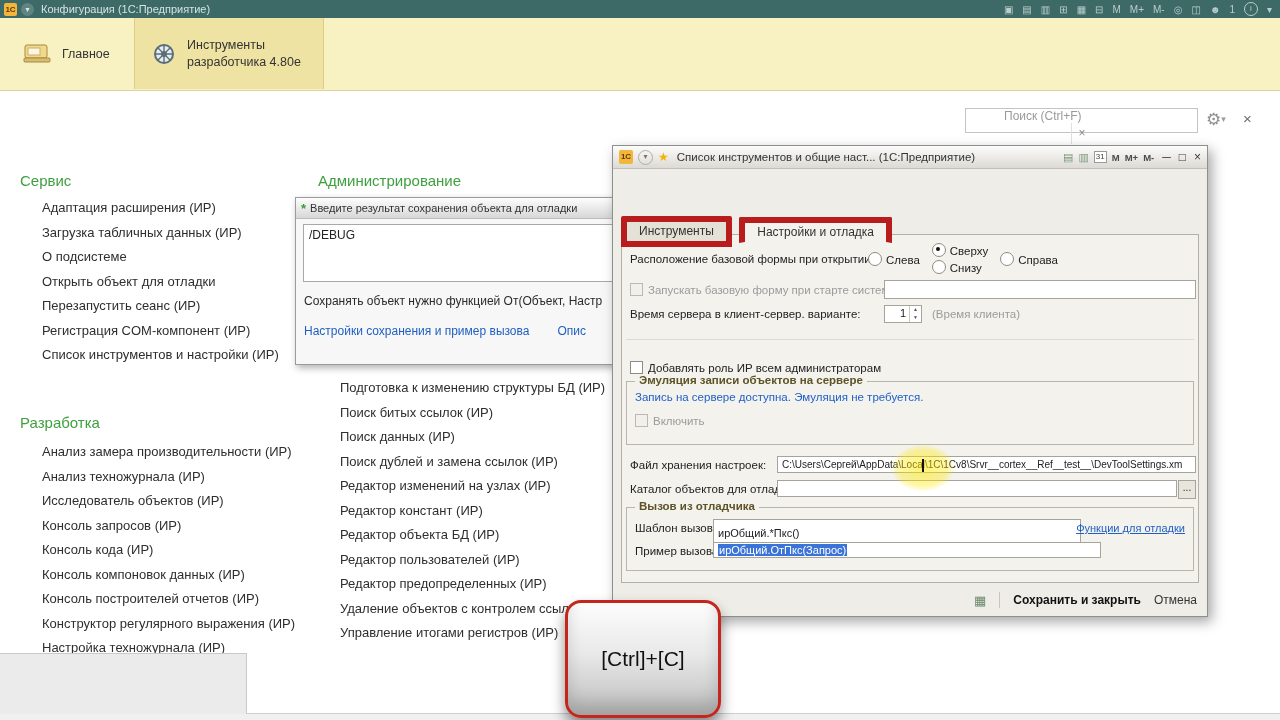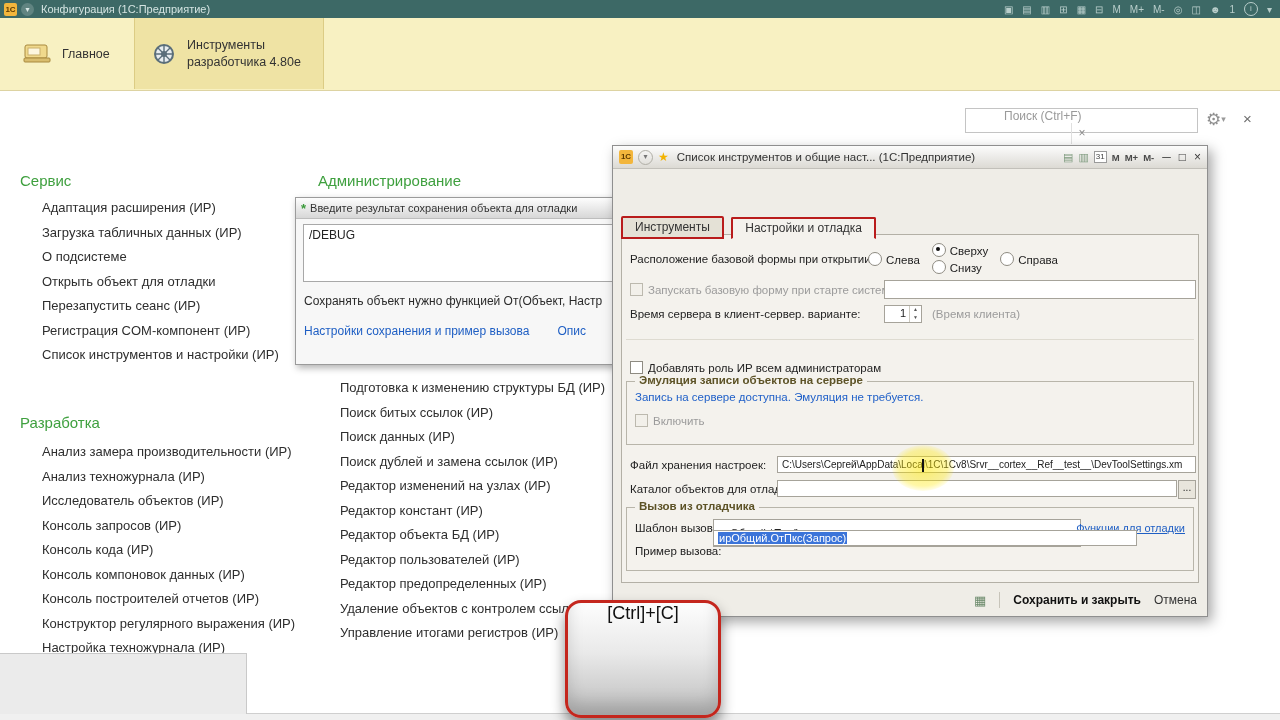--- a/index.html
+++ b/index.html
@@ -73,21 +73,21 @@
   .dlg-star{color:#f3b300;font-size:12px;cursor:pointer;}
   .dlg-title{flex:1;margin-left:3px;white-space:nowrap;overflow:hidden;}
   .dlg-ic{color:#7d9a7d;font-size:11px;cursor:pointer;}
   .dlg-cal{border:1px solid #9a9a9a;background:#fff;color:#444;font-size:8px;line-height:10px;
     padding:0 1px;cursor:pointer;}
   .dlg-m{color:#4a4a4a;font-size:9.5px;font-weight:bold;cursor:pointer;}
   .dlg-ctl{color:#3c3c3c;font-size:12px;margin-left:3px;cursor:pointer;}
 
   .dlg-tabs{position:absolute;left:8px;top:70px;z-index:3;}
   .dlg-tab{display:inline-block;padding:2px 12px 3px;font-size:12px;color:#333;cursor:pointer;
-    border:2px solid #b91c1c;background:#e4e1d6;border-radius:2px 2px 0 0;margin-right:3px;}
+    border:6px solid #b91c1c;background:#e4e1d6;border-radius:2px 2px 0 0;margin-right:3px;}
   .dlg-tab.active{background:#f4f2ed;border-bottom:1px solid #f4f2ed;position:relative;top:1px;}
 
   .panel{position:absolute;left:8px;right:8px;top:88px;height:347px;background:#f4f2ed;
     border:1px solid #b3b0a6;z-index:2;}
   .flabel{position:absolute;font-size:11.5px;color:#222;white-space:nowrap;}
   .flabel.dim{color:#9b9b9b;}
   .hintgrey{position:absolute;font-size:11.5px;color:#9b9b9b;white-space:nowrap;}
   .tinp{position:absolute;border:1px solid #a6a39a;background:#fff;
     font:11px "Liberation Sans",sans-serif;color:#222;padding:1px 4px;box-sizing:border-box;outline:0;}
   .cb{width:11px;height:11px;border:1px solid #8e8b82;background:#fff;display:inline-block;
@@ -126,21 +126,21 @@
   .mouse-hl{position:absolute;left:270px;top:210px;width:62px;height:46px;border-radius:50%;
     background:radial-gradient(ellipse,rgba(255,232,0,.55) 0%,rgba(255,232,0,.35) 55%,rgba(255,232,0,0) 75%);
     z-index:6;pointer-events:none;}
   .caret{position:absolute;left:300px;top:224px;width:1.5px;height:13px;background:#111;z-index:7;}
 
   
   .keycap{position:absolute;left:565px;top:600px;width:150px;height:112px;border-radius:16px;
     border:3px solid var(--key_overlay_red,#c4261d);
     background:linear-gradient(180deg,#fdfdfd 0%,#e9e9e9 45%,#bdbdbd 100%);
     box-shadow:0 8px 14px rgba(0,0,0,.45), inset 0 -12px 16px rgba(0,0,0,.15);
-    display:flex;align-items:flex-start;justify-content:center;font-size:18px;color:#111;z-index:30;}
+    display:flex;align-items:center;justify-content:center;font-size:21px;color:#111;z-index:30;}
 
   .bottom-panel{position:absolute;left:0;top:653px;width:246px;height:60px;background:#ebebeb;
     border-top:1px solid #c9c9c9;border-right:1px solid #c9c9c9;z-index:4;}
   .bottom-edge{position:absolute;left:0;top:713px;width:100%;height:7px;background:#f0f0f0;
     border-top:1px solid #cfcfcf;z-index:3;}
 </style>
 </head>
 <body>
 
 <div class="app">
@@ -313,21 +313,21 @@
       <span class="flabel" style="left:8px;top:248px">Каталог объектов для отладки</span>
       <input class="tinp" style="left: 155px; top: 245px; width: 400px; height: 17px;" value="">
       <span class="dots-btn">...</span>
 
       <div class="grp" style="top:272px;height:62px">
         <span class="grp-label">Вызов из отладчика</span>
         <span class="flabel" style="left:8px;top:14px">Шаблон вызова:</span>
         <input class="tinp" style="left: 86px; top: 11px; width: 368px; height: 28px;" value="ирОбщий.*Пкс()">
         <span class="flink" style="right:8px;top:14px">Функции для отладки</span>
         <span class="flabel" style="left:8px;top:37px">Пример вызова:</span>
-        <div class="fake-inp" style="left:86px;top:22px;width:424px;height:16px"><span class="sel">ирОбщий.ОтПкс(Запрос)</span></div>
+        <div class="fake-inp" style="left:86px;top:34px;width:388px;height:16px"><span class="sel">ирОбщий.ОтПкс(Запрос)</span></div>
       </div>
 
       <div class="mouse-hl"></div>
       <div class="caret"></div>
     </div>
 
     <div class="dlg-footer">
       <span class="f-icon">▦</span>
       <span class="f-div"></span>
       <span class="btn-save">Сохранить и закрыть</span>

